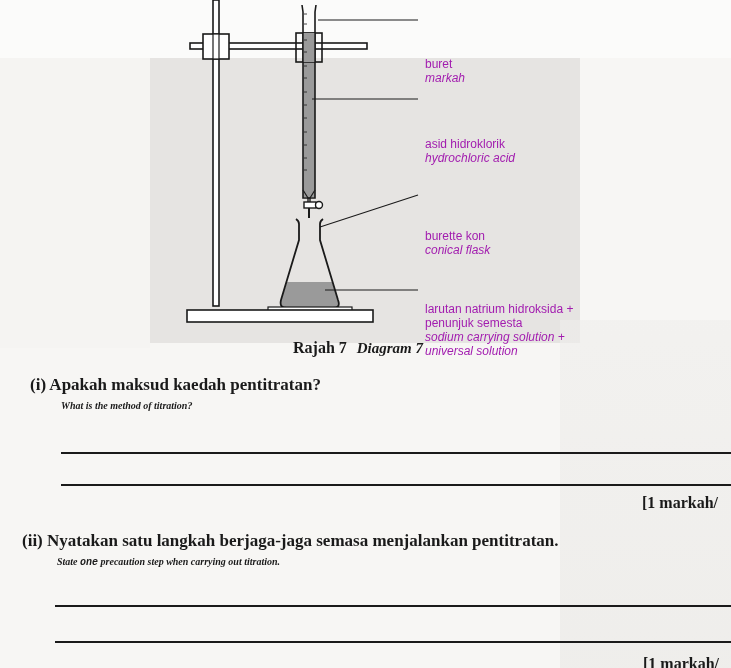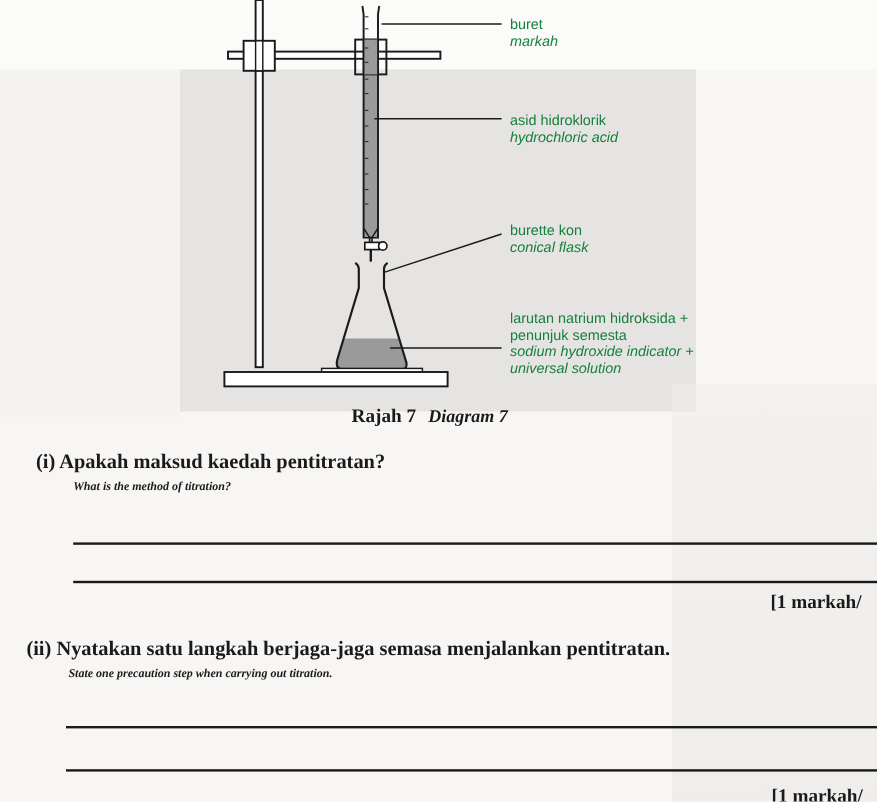--- a/index.html
+++ b/index.html
@@ -15,33 +15,33 @@
   }
   .shade-right {
     position:absolute; left:560px; top:320px; width:171px; height:348px;
     background:linear-gradient(180deg,#efeeec 0%,#e9e8e5 100%);
     opacity:.6;
   }
   .top-white { position:absolute; left:0; top:0; width:731px; height:58px; background:#fbfbfa; }
   .left-white { position:absolute; left:0; top:58px; width:150px; height:290px; background:#f5f4f2; }
   svg.apparatus { position:absolute; left:0; top:0; }
   .label {
-    position:absolute; font-family:"Liberation Sans", sans-serif; font-size:12px; line-height:14px; color:#15803d;
+    position:absolute; font-family:"Liberation Sans", sans-serif; font-size:12px; line-height:14px; color:#a21caf;margin-top:44px;
   }
   .label .en { font-style:italic; }
   .caption {
     position:absolute; left:293px; top:339px; font-size:16px; font-weight:bold; white-space:nowrap;
   }
   .caption .en { font-style:italic; margin-left:10px; font-size:15px; }
   .q {
     position:absolute; font-size:17px; white-space:nowrap; font-weight:bold;
   }
   .q .num { display:inline-block; }
   .q-en { position:absolute; font-size:10px; font-style:italic; font-weight:bold; white-space:nowrap;text-align:center; }
-  .q-en b { font-weight:900; }
+  .q-en b { font-weight:900;font-family:Liberation Mono, monospace; }
   .answer-line { position:absolute; height:2px; background:#1a1a1a; }
   .marks { position:absolute; font-size:16px; font-weight:bold; white-space:nowrap; }
 </style>
 </head>
 <body>
 
 <div class="top-white"></div>
 <div class="left-white"></div>
 <div class="shade-band"></div>
 <div class="shade-right"></div>
@@ -109,21 +109,21 @@
   <div>asid hidroklorik</div>
   <div class="en">hydrochloric acid</div>
 </div>
 <div class="label" style="left:425px;top:185px;">
   <div>burette kon</div>
   <div class="en">conical flask</div>
 </div>
 <div class="label" style="left:425px;top:258px;">
   <div>larutan natrium hidroksida +</div>
   <div>penunjuk semesta</div>
-  <div class="en">sodium hydroxide indicator +</div>
+  <div class="en">sodium carrying solution +</div>
   <div class="en">universal solution</div>
 </div>
 
 <div class="caption">
   <span>Rajah 7</span><span class="en">Diagram 7</span>
 </div>
 
 <div class="q" style="left:30px;top:375px;">
   <span class="num">(i)</span>
   <span>Apakah maksud kaedah pentitratan?</span>

